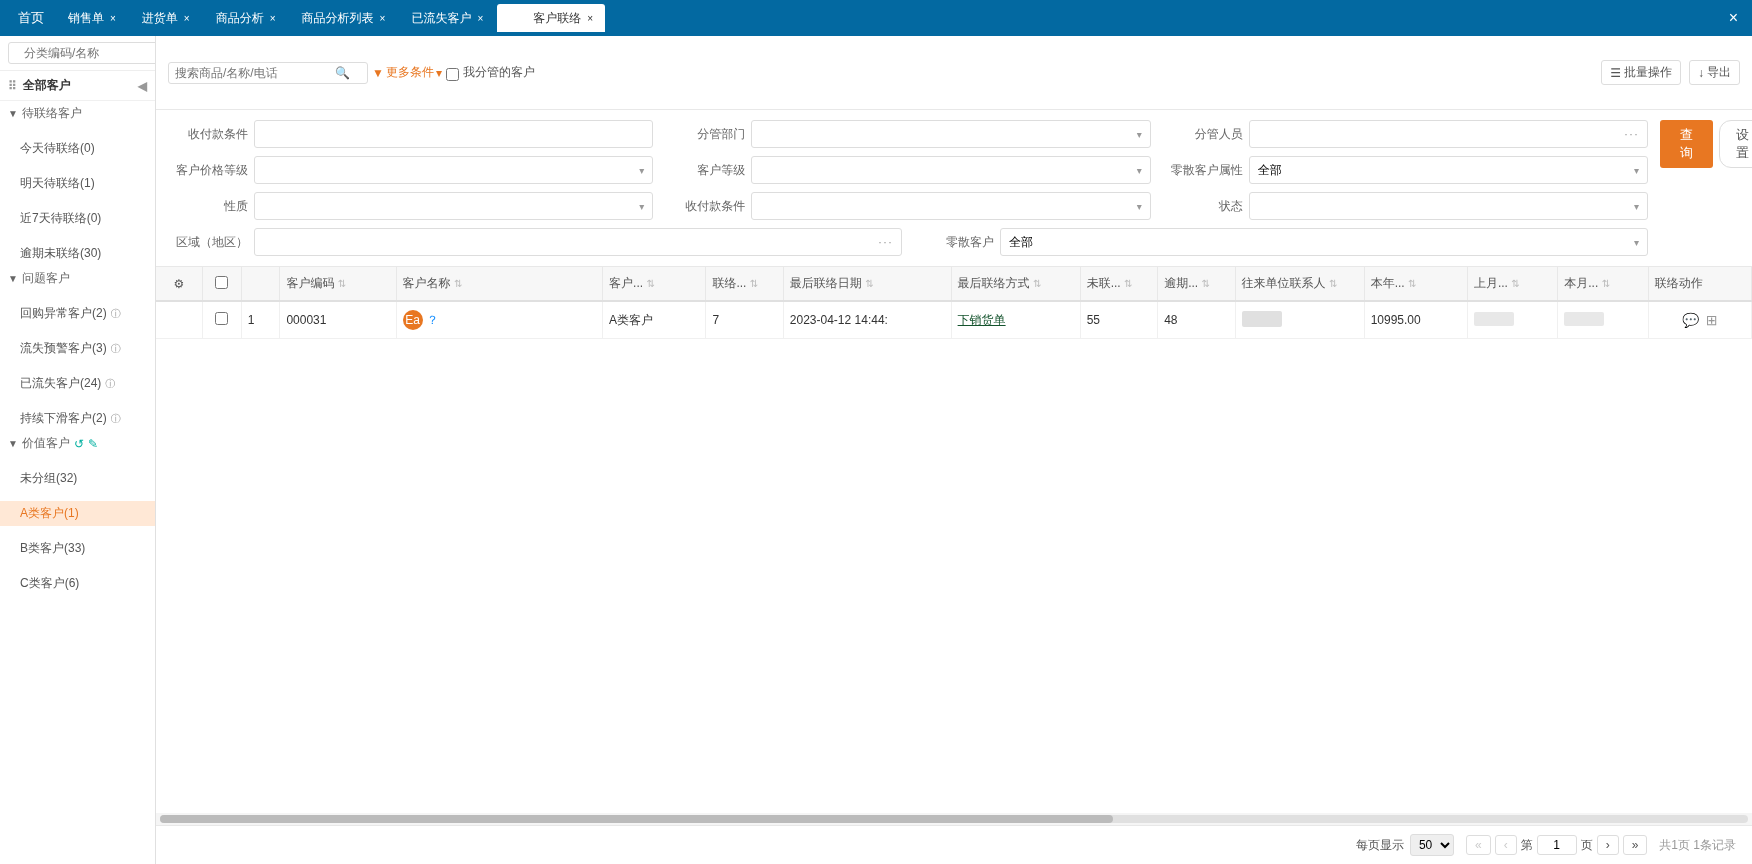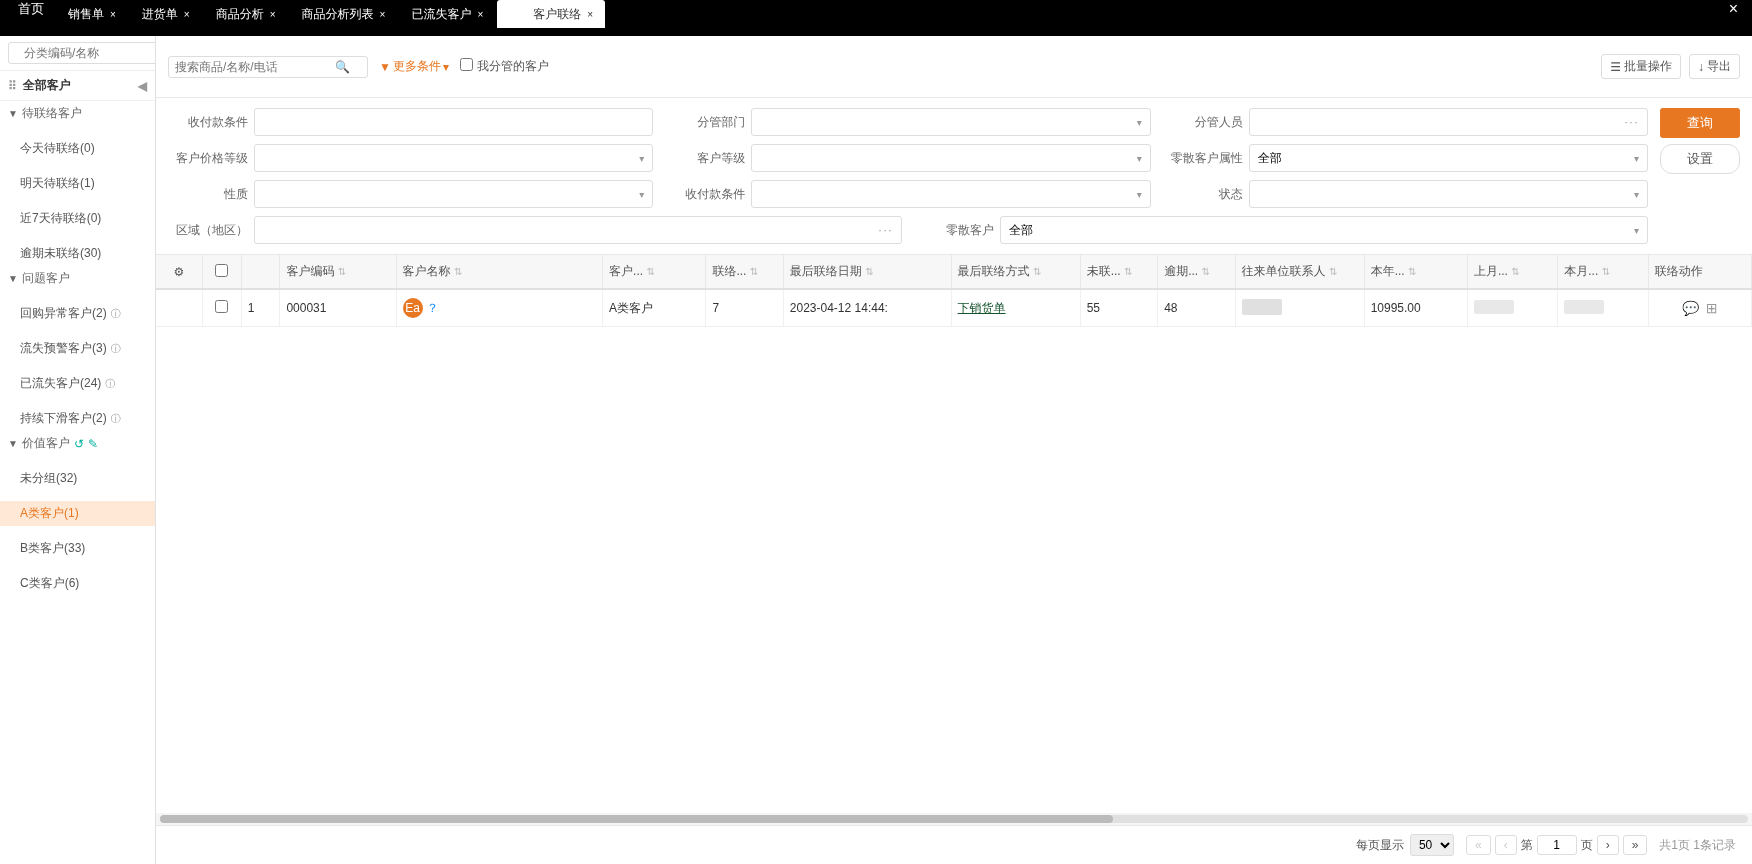--- a/index.html
+++ b/index.html
@@ -1,22 +1,23 @@
 <!DOCTYPE html>
 <html><head>
   <meta charset="utf-8">
   <style>
     * { box-sizing: border-box; margin: 0; padding: 0; font-family: 'Microsoft YaHei', Arial, sans-serif; font-size: 12px; }
     body { background: #f0f0f0; width: 1752px; height: 864px; overflow: hidden; }
 
     
     .top-nav {
-      background: #000000;
+      background: #0369a1;
       height: 36px;
       display: flex;
+      align-items: center;
       padding: 0 8px;
       gap: 2px;
     }
     .nav-tab {
       height: 28px;
       padding: 0 12px;
       display: flex;
       align-items: center;
       color: #fff;
       cursor: pointer;
@@ -110,24 +111,24 @@
       flex: 1;
       display: flex;
       flex-direction: column;
       background: #f5f5f5;
       overflow: hidden;
     }
 
     
     .filter-bar {
       background: #fff;
-      padding: 18px 12px;
-      display: flex;
-      align-items: center;
-      gap: 11px;
+      padding: 24px 12px;
+      display: flex;
+      align-items: center;
+      gap: 4px;
       border-bottom: 1px solid #e8e8e8;
     }
     .filter-search {
       display: flex;
       align-items: center;
       border: 1px solid #ddd;
       border-radius: 3px;
       padding: 3px 6px;
       width: 200px;
     }
@@ -140,21 +141,21 @@
     .filter-search .search-icon { color: #00b0a0; cursor: pointer; }
     .filter-more {
       color: #e87722;
       cursor: pointer;
       display: flex;
       align-items: center;
       gap: 2px;
     }
     .filter-checkbox {
       display: flex;
-      align-items: flex-start;
+      align-items: flex-end;
       gap: 4px;
       color: #555;
     }
     .filter-checkbox input { cursor: pointer; }
     .filter-actions {
       margin-left: auto;
       display: flex;
       gap: 8px;
       align-items: center;
     }
@@ -222,21 +223,21 @@
       background: #fff;
       color: #555;
       border: 1px solid #ddd;
       border-radius: 12px;
       padding: 5px 16px;
       cursor: pointer;
       font-size: 13px;
     }
     .filter-actions-col {
       display: flex;
-      flex-direction: column;
+      flex-direction: row;
       gap: 6px;
       width: 80px;
     }
 
     
     .table-area {
       flex: 1;
       overflow: auto;
       background: #fff;
       margin: 0;

